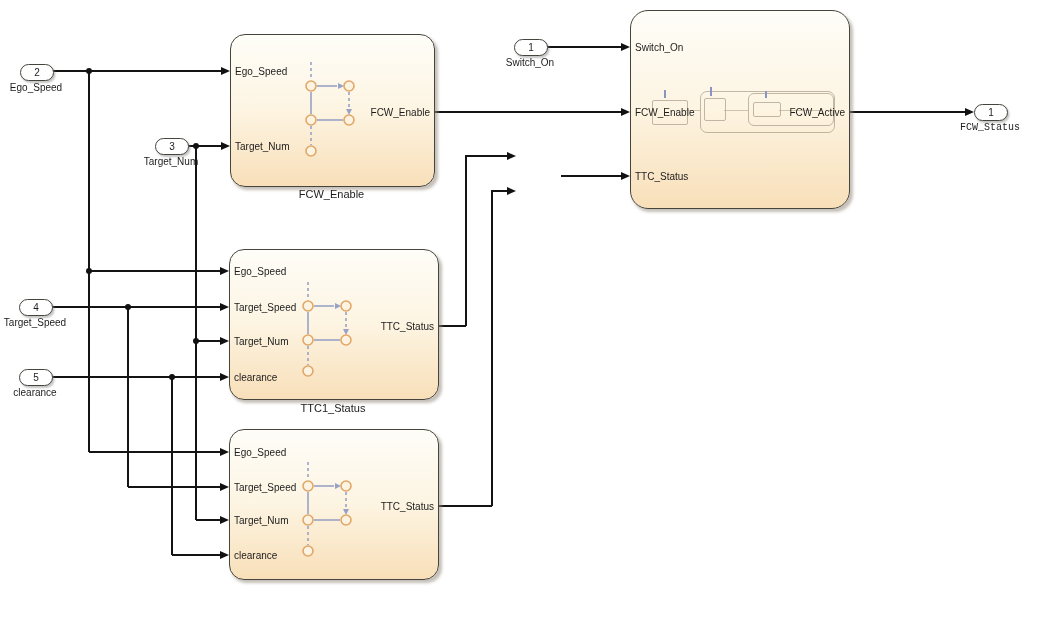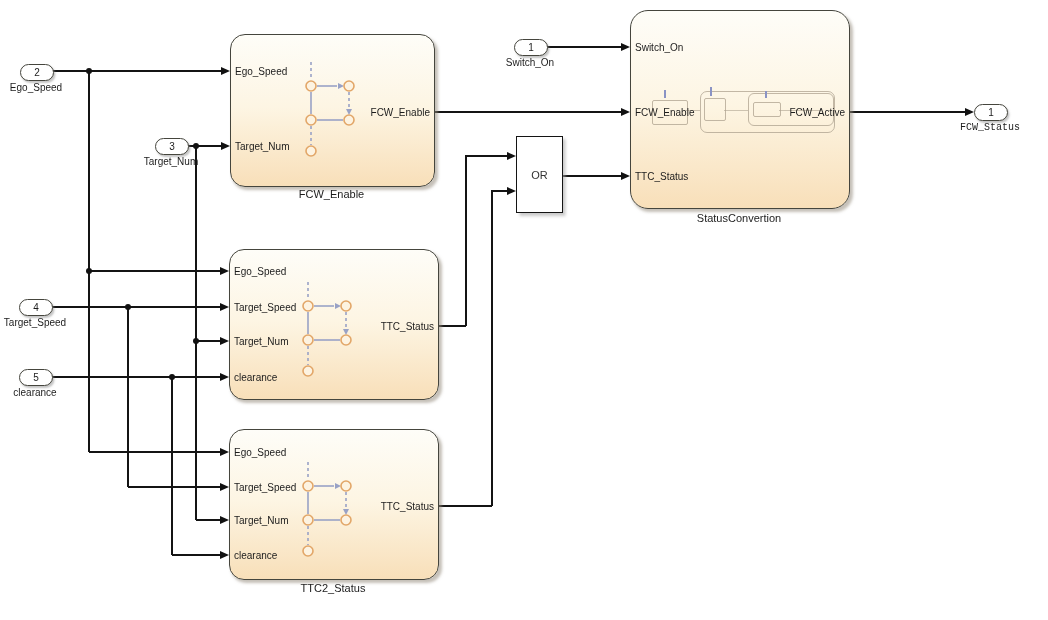--- a/index.html
+++ b/index.html
@@ -160,20 +160,21 @@
       <polygon points="55,49 61,49 58,55" fill="#99a2c6"></polygon>
       <g fill="#fdf3e1" stroke="#e2a668" stroke-width="1.6">
         <circle cx="20" cy="26" r="5"></circle>
           <circle cx="58" cy="26" r="5"></circle>
         <circle cx="20" cy="60" r="5"></circle>
           <circle cx="58" cy="60" r="5"></circle>
         <circle cx="20" cy="91" r="5"></circle>
       </g>
     </svg>
   </div>
+  <div class="blk-name" style="left:229px;top:402px;width:208px;">TTC1_Status</div>
 
   <div class="sf-block" style="left:229px;top:429px;width:208px;height:149px;">
     <div class="pin" style="top:16px;">Ego_Speed</div>
     <div class="pin" style="top:51px;">Target_Speed</div>
     <div class="pin" style="top:84px;">Target_Num</div>
     <div class="pin" style="top:119px;">clearance</div>
     <div class="pin-out" style="top:70px;">TTC_Status</div>
     <svg class="sf-icon" style="left:58px;top:30px;" width="78" height="105" viewBox="0 0 78 105">
       <g stroke="#99a2c6" stroke-width="1.6" fill="none">
         <path d="M20 2 V18" stroke-dasharray="3,3"></path>
@@ -187,25 +188,21 @@
       <polygon points="55,49 61,49 58,55" fill="#99a2c6"></polygon>
       <g fill="#fdf3e1" stroke="#e2a668" stroke-width="1.6">
         <circle cx="20" cy="26" r="5"></circle>
           <circle cx="58" cy="26" r="5"></circle>
         <circle cx="20" cy="60" r="5"></circle>
           <circle cx="58" cy="60" r="5"></circle>
         <circle cx="20" cy="91" r="5"></circle>
       </g>
     </svg>
   </div>
-  <div class="blk-name" style="left:229px;top:582px;width:208px;">TTC2_Status</div>
-
-  <div class="or-block">
-    <span>OR</span>
-  </div>
+
 
   <div class="sf-block" style="left:630px;top:10px;width:218px;height:197px;border-radius:18px;">
     <div class="pin" style="top:30px;">Switch_On</div>
     <div class="pin" style="top:95px;z-index:2;">FCW_Enable</div>
     <div class="pin" style="top:159px;">TTC_Status</div>
     <div class="pin-out" style="top:95px;z-index:2;">FCW_Active</div>
 
     <div>
       <div class="pv" style="left:21px;top:89px;width:34px;height:23px;border-radius:2px;"></div>
       <div class="pv-tick" style="left:33px;top:79px;height:8px;"></div>
@@ -213,15 +210,14 @@
       <div class="pv" style="left:73px;top:87px;width:20px;height:21px;border-radius:2px;"></div>
       <div class="pv-tick" style="left:79px;top:76px;height:9px;"></div>
       <div class="pv" style="left:117px;top:82px;width:84px;height:31px;border-radius:6px;"></div>
       <div class="pv" style="left:122px;top:91px;width:26px;height:13px;border-radius:2px;"></div>
       <div class="pv-tick" style="left:134px;top:80px;height:7px;"></div>
       <div class="pv-line" style="left:55px;top:99px;width:14px;"></div>
       <div class="pv-line" style="left:93px;top:99px;width:24px;"></div>
       <div class="pv-line" style="left:148px;top:99px;width:42px;"></div>
     </div>
   </div>
-  <div class="blk-name" style="left:630px;top:212px;width:218px;">StatusConvertion</div>
 
 </div>
 
 </body></html>

